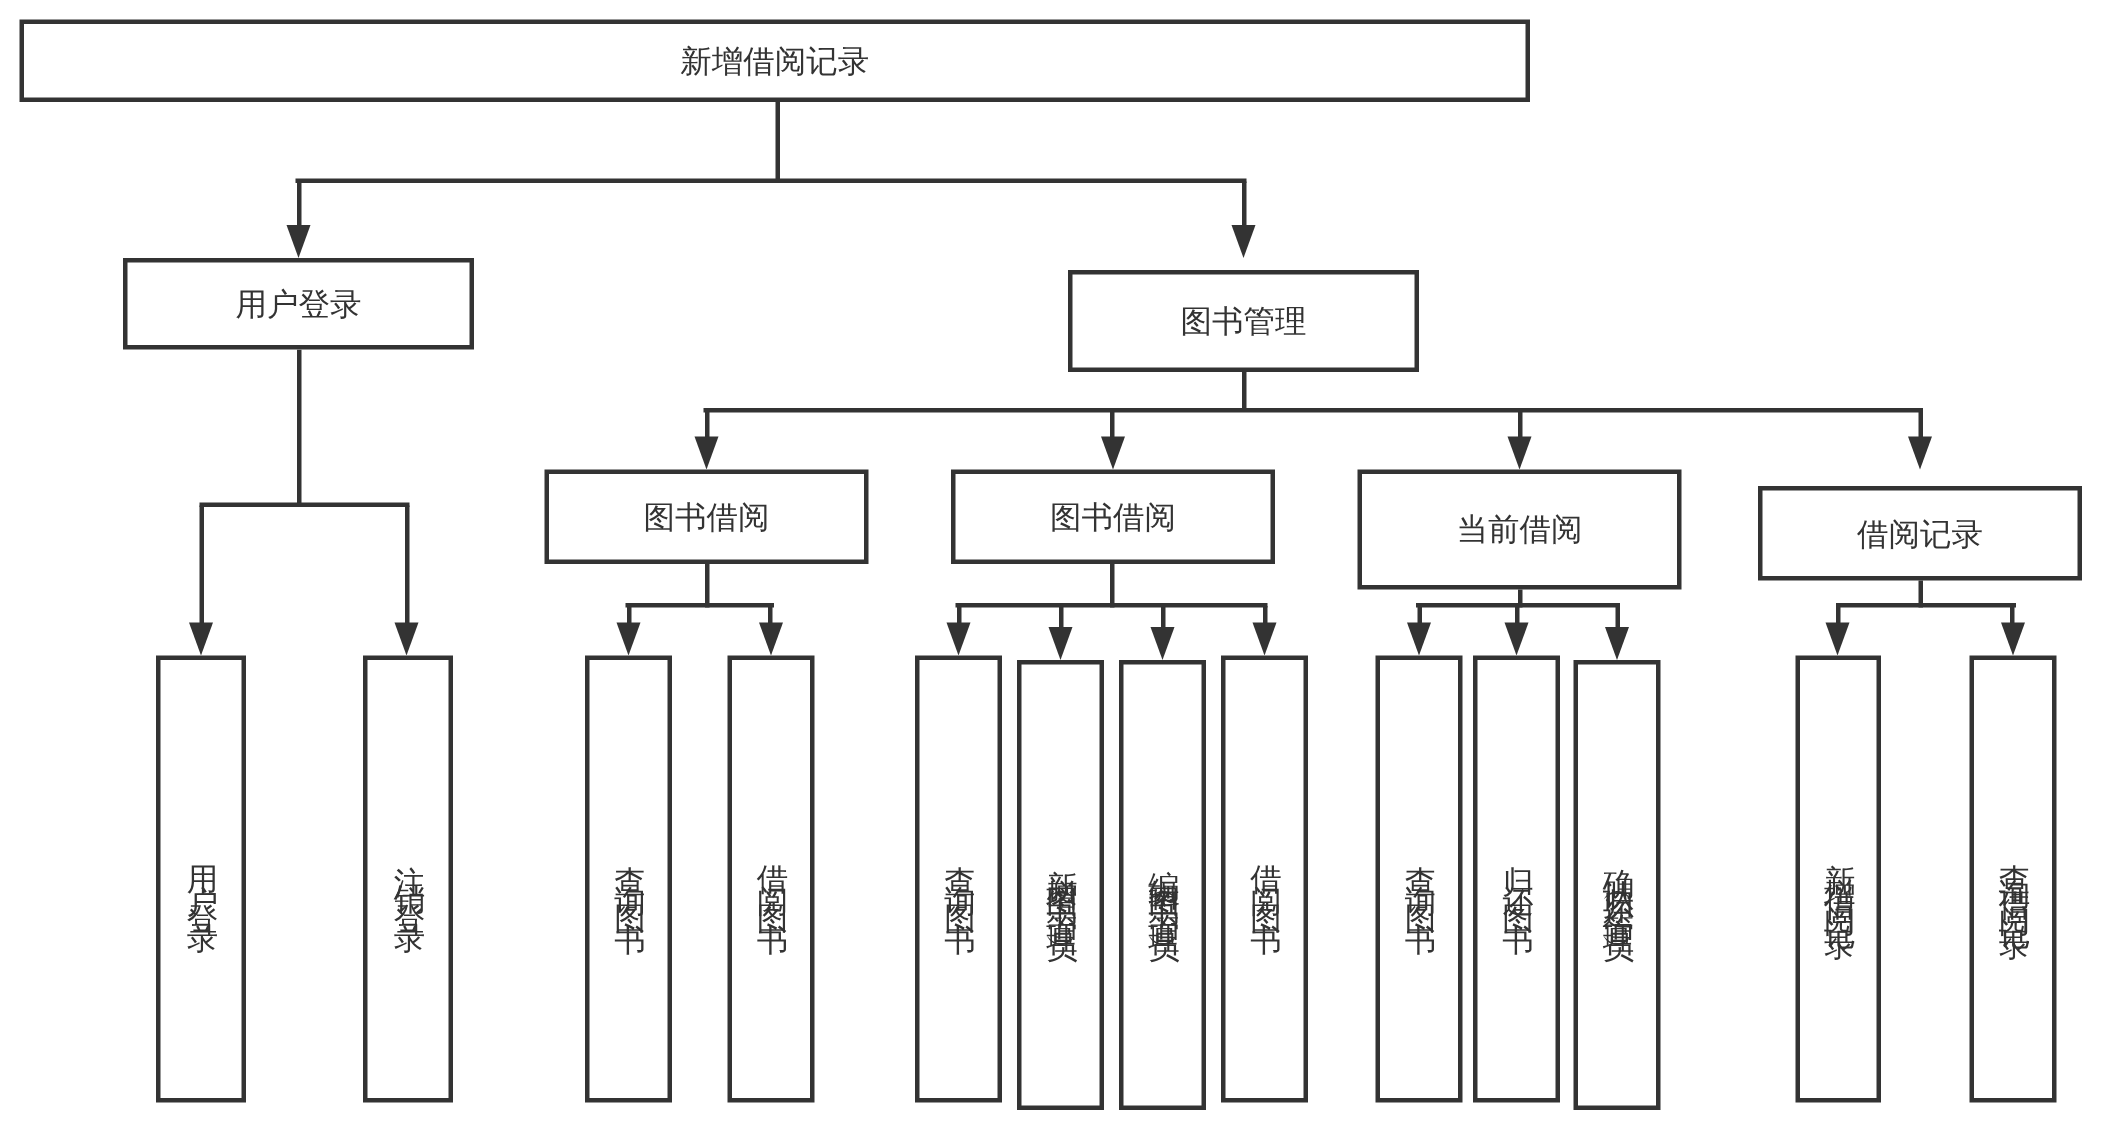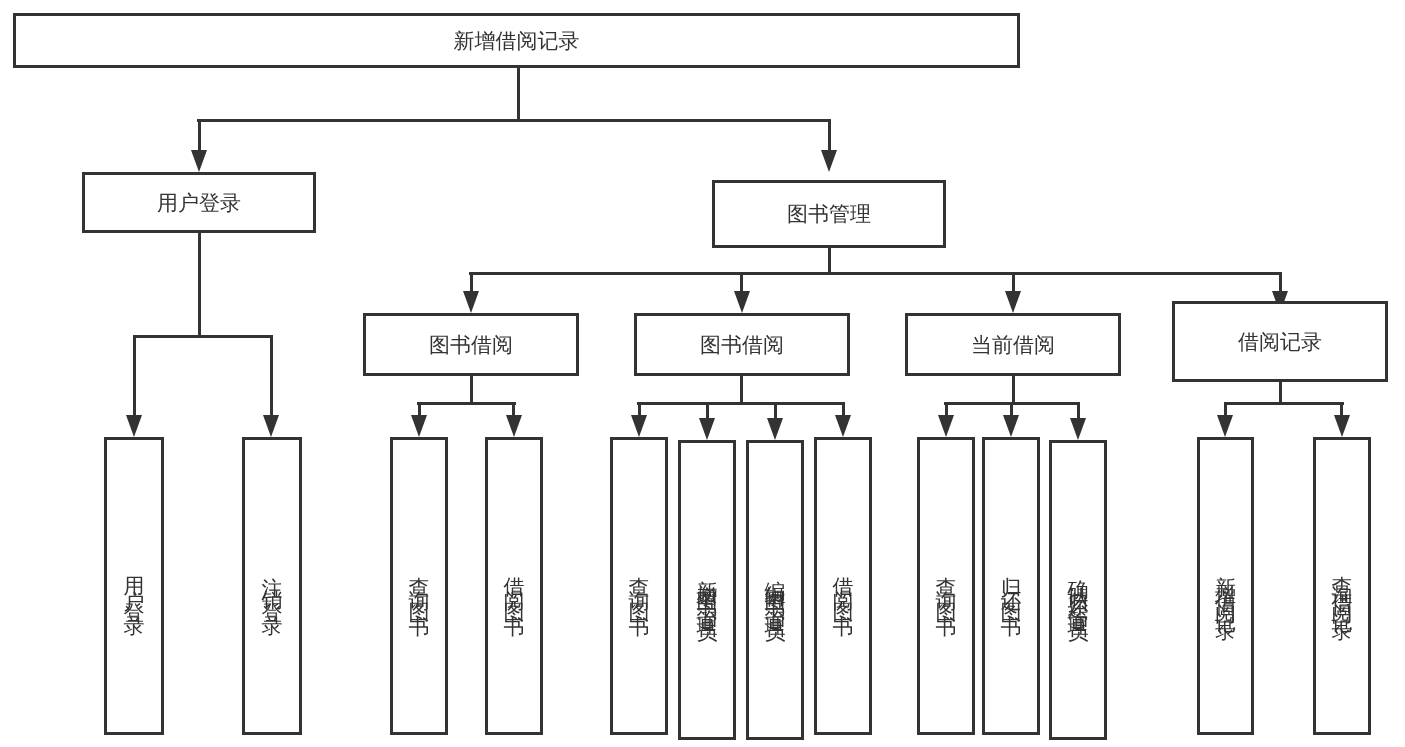--- a/index.html
+++ b/index.html
@@ -126,24 +126,24 @@
   <div class="box" style="left:712px;top:180px;width:234px;height:68px">
     <span>图书管理</span>
   </div>
 
   <div class="box" style="left:363px;top:313px;width:216px;height:63px">
     <span>图书借阅</span>
   </div>
   <div class="box" style="left:634px;top:313px;width:216px;height:63px">
     <span>图书借阅</span>
   </div>
-  <div class="box" style="left:905px;top:313px;width:216px;height:63px">
+  <div class="box" style="left:905px;top:313px;width:216px;height:80px">
     <span>当前借阅</span>
   </div>
-  <div class="box" style="left:1172px;top:301px;width:216px;height:81px">
+  <div class="box" style="left:1172px;top:324px;width:216px;height:63px">
     <span>借阅记录</span>
   </div>
 
   <div class="box vbox" style="left:104px;top:437px;width:60px;height:298px">
     <span class="sp4">用户登录</span>
   </div>
   <div class="box vbox" style="left:242px;top:437px;width:60px;height:298px">
     <span class="sp4">注销登录</span>
   </div>
 

